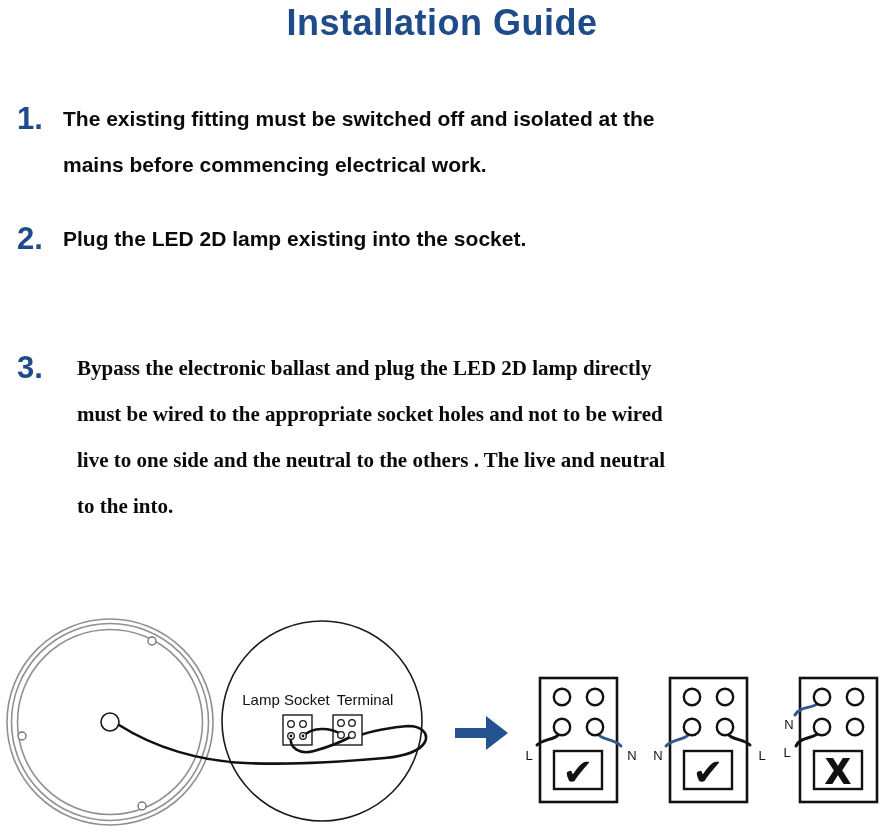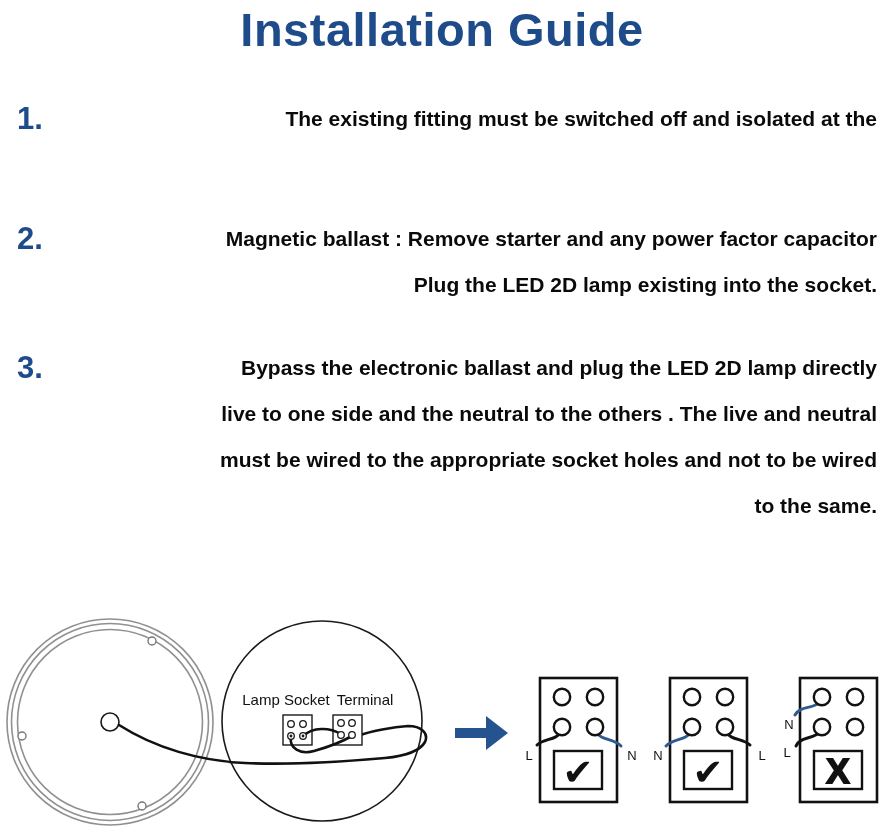--- a/index.html
+++ b/index.html
@@ -18,47 +18,47 @@
     background: #ffffff;
     font-family: "Liberation Sans", sans-serif;
     overflow: hidden;
   }
   .title {
     position: absolute;
     top: 2px;
     left: 0;
     width: 884px;
     text-align: center;
-    font-size: 47px;
+    font-size: 36px;
     font-weight: bold;
     color: var(--title-blue);
     letter-spacing: 0.5px;
   }
   .step { position: absolute; left: 17px; width: 860px; }
   .step .num {
     position: absolute;
     left: 0;
     top: 7px;
     font-size: 31px;
     font-weight: bold;
     color: var(--title-blue);
     line-height: 1;
   }
-  .step .lines { margin-left: 46px; text-align: right; }
+  .step .lines { margin-left: 46px; }
   .step .line {
     font-size: 21px;
     font-weight: bold;
     color: var(--ink-black);
     line-height: 46px;
     white-space: nowrap;
   }
   .step-1 { top: 96px; }
   .step-2 { top: 216px; }
   .step-3 { top: 345px; }
-  .step-3 .lines { margin-left: 77px; }
+  .step-3 .lines { margin-left: 60px; font-family: Liberation Serif, serif; }
 
   .diagram { position: absolute; top: 588px; left: 0; }
 
   .ring { fill: none; stroke: var(--fixture-gray); stroke-width: 1.6; }
   .screw { fill: #ffffff; stroke: #777777; stroke-width: 1.4; }
   .outline { fill: #ffffff; stroke: #1a1a1a; stroke-width: 1.6; }
   .small-rect { fill: #ffffff; stroke: #1a1a1a; stroke-width: 1.4; }
   .small-hole { fill: #ffffff; stroke: #1a1a1a; stroke-width: 1.3; }
   .dot { fill: #1a1a1a; }
   .wire-main { fill: none; stroke: #111111; stroke-width: 2.6; stroke-linecap: round; }
@@ -77,38 +77,38 @@
 <body>
 
 <div class="page">
 
   <h1 class="title">Installation Guide</h1>
 
   <div class="step step-1">
     <span class="num">1.</span>
     <div class="lines">
       <div class="line">The existing fitting must be switched off and isolated at the</div>
+      <div class="line">mains before commencing electrical work.</div>
     </div>
   </div>
 
   <div class="step step-2">
     <span class="num">2.</span>
     <div class="lines">
-      <div class="line">Magnetic ballast : Remove starter and any power factor capacitor</div>
       <div class="line">Plug the LED 2D lamp existing into the socket.</div>
     </div>
   </div>
 
   <div class="step step-3">
     <span class="num">3.</span>
     <div class="lines">
       <div class="line">Bypass the electronic ballast and plug the LED 2D lamp directly</div>
+      <div class="line">must be wired to the appropriate socket holes and not to be wired</div>
       <div class="line">live to one side and the neutral to the others . The live and neutral</div>
-      <div class="line">must be wired to the appropriate socket holes and not to be wired</div>
-      <div class="line">to the same.</div>
+      <div class="line">to the into.</div>
     </div>
   </div>
 
   <svg class="diagram" width="884" height="240" viewBox="0 0 884 240">
 
     <g>
       <circle class="ring" cx="110" cy="134" r="103"></circle>
       <circle class="ring" cx="110" cy="134" r="98.5"></circle>
       <circle class="ring" cx="110" cy="134" r="92.5"></circle>
       <circle class="screw" cx="152" cy="53" r="4"></circle>

